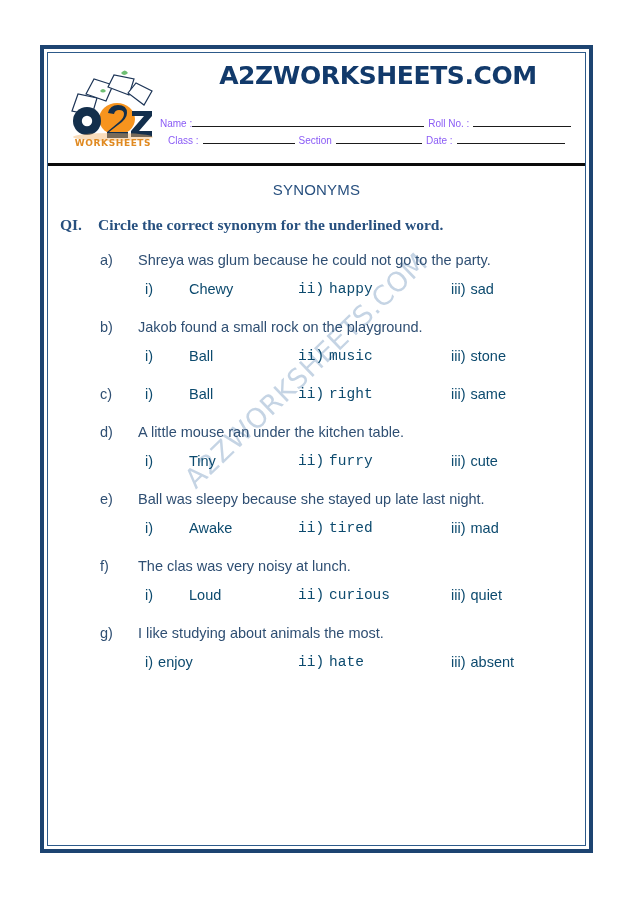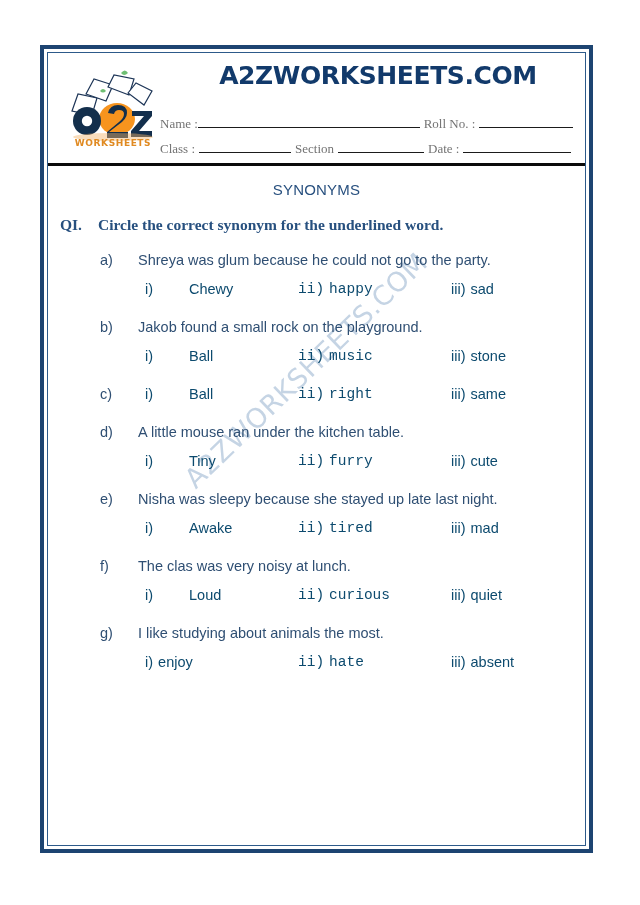--- a/index.html
+++ b/index.html
@@ -82,26 +82,26 @@
     left: 112px;
     right: 8px;
     font-family: "Liberation Sans", sans-serif;
     font-size: 12.5px;
     color: #1a1a1a;
     white-space: nowrap;
     display: flex;
     align-items: baseline;
   }
   #field-row-1 { top: 63px; }
-  #field-row-2 { top: 88px; }
+  #field-row-2 { top: 80px; margin-left: 8px; }
 
   .field-label {
-    font-family: Liberation Serif, serif;
-    font-size: 13px;
-    color: #737373;
+    font-family: Liberation Sans, sans-serif;
+    font-size: 10px;
+    color: #8b5cf6;
   }
   .field-rule {
     display: inline-block;
     border-bottom: 1.3px solid #1b1b1b;
     height: 10px;
     margin: 0 4px;
   }
   .rule-name    { width: 232px; margin-left: 0px; }
   .rule-roll    { width: 98px; }
   .rule-class   { width: 92px; }
@@ -314,21 +314,21 @@
             </div>
             <div class="item">
               <div class="item-sentence"><span class="item-letter">d)</span><span class="item-text"><span>A </span><span class="uw">little</span><span> mouse ran under the kitchen table.</span></span></div>
               <div class="options">
                 <div class="opt opt-1"><span class="num-spaced">i)</span><span>Tiny</span></div>
                 <div class="opt opt-2"><span class="num-tight">ii)</span><span>furry</span></div>
                 <div class="opt opt-3"><span class="num-tight">iii)</span><span>cute</span></div>
               </div>
             </div>
             <div class="item">
-              <div class="item-sentence"><span class="item-letter">e)</span><span class="item-text"><span>Nisha was </span><span class="uw">sleepy</span><span> because she stayed up late last night.</span></span></div>
+              <div class="item-sentence"><span class="item-letter">e)</span><span class="item-text"><span>Ball was </span><span class="uw">sleepy</span><span> because she stayed up late last night.</span></span></div>
               <div class="options">
                 <div class="opt opt-1"><span class="num-spaced">i)</span><span>Awake</span></div>
                 <div class="opt opt-2"><span class="num-tight">ii)</span><span>tired</span></div>
                 <div class="opt opt-3"><span class="num-tight">iii)</span><span>mad</span></div>
               </div>
             </div>
             <div class="item">
               <div class="item-sentence"><span class="item-letter">f)</span><span class="item-text"><span>The clas was very </span><span class="uw">noisy</span><span> at lunch.</span></span></div>
               <div class="options">
                 <div class="opt opt-1"><span class="num-spaced">i)</span><span>Loud</span></div>

